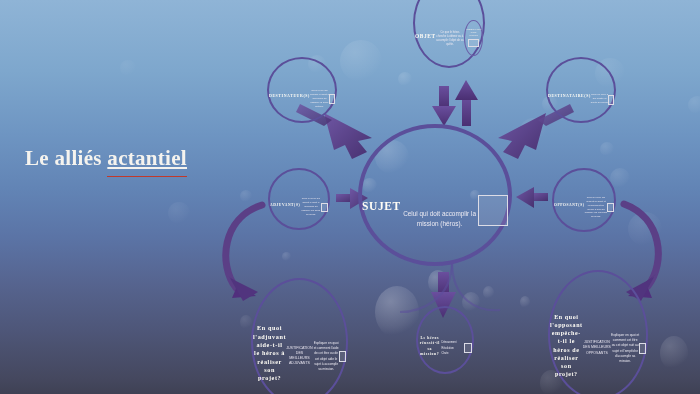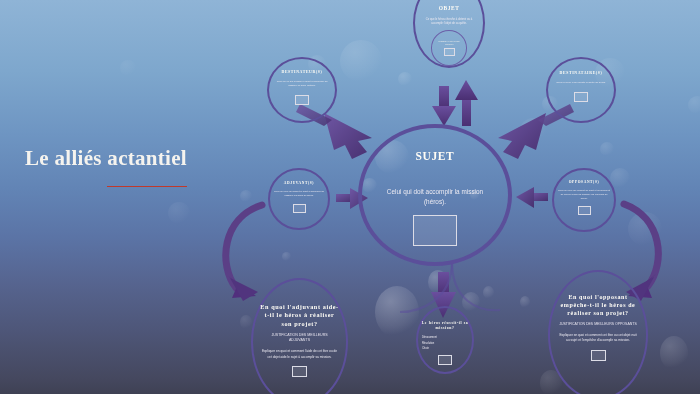--- a/index.html
+++ b/index.html
@@ -13,21 +13,21 @@
 
   
   .bokeh{position:absolute;border-radius:50%;pointer-events:none;
     background:radial-gradient(circle at 35% 30%, rgba(255,255,255,.55), rgba(255,255,255,.16) 55%, rgba(255,255,255,0) 72%);}
 
   
   #arrows{position:absolute;inset:0;width:700px;height:394px;}
 
   
   .node{position:absolute;box-sizing:border-box;border-radius:50%;
-        display:flex;flex-direction:column;align-items:center;
+        display:flex;align-items:center;
         text-align:center;color:#f4f2ee;}
   .node .ttl{font-weight:bold;letter-spacing:.6px;color:#fffdf6;}
   .node .body{color:#eceaf2;}
   .node .sub{color:#e6e3ee;}
   .red{color:#d0342c;}
   .thumb{border:1.5px solid #dcdce6;background:rgba(255,255,255,.10);
          box-sizing:border-box;display:flex;align-items:center;justify-content:center;
          font-size:2.5px;color:#c9c6d6;overflow:hidden;}
 
   
@@ -97,21 +97,21 @@
   
   #q-mission{left:416px;top:306px;width:58px;height:68px;border:2px solid #5b4f9a;padding-top:13px;}
   #q-mission .ttl{font-size:3.8px;line-height:1.35;width:48px;}
   #q-mission .body{font-size:2.6px;line-height:2.1;margin-top:4px;width:46px;text-align:left;
                    font-family:"Liberation Sans",sans-serif;}
   #q-mission .thumb{width:14px;height:10px;margin-top:3px;}
 
   
   #title{position:absolute;left:25px;top:146px;font-size:21px;font-weight:bold;
          color:#f5f3ee;letter-spacing:.3px;white-space:nowrap;}
-  #title .und{border-bottom:1.6px solid #c0392b;padding-bottom:16px;}
+  #title .und{border-bottom:1.6px solid #c0392b;padding-bottom:6px;text-decoration:underline;}
 </style>
 </head>
 <body>
 
 <div id="stage">
 
   <div class="bokeh" style="left:340px;top:40px;width:42px;height:42px;opacity:.22"></div>
   <div class="bokeh" style="left:308px;top:55px;width:18px;height:18px;opacity:.18"></div>
   <div class="bokeh" style="left:398px;top:72px;width:14px;height:14px;opacity:.25"></div>
   <div class="bokeh" style="left:542px;top:96px;width:16px;height:16px;opacity:.2"></div>

